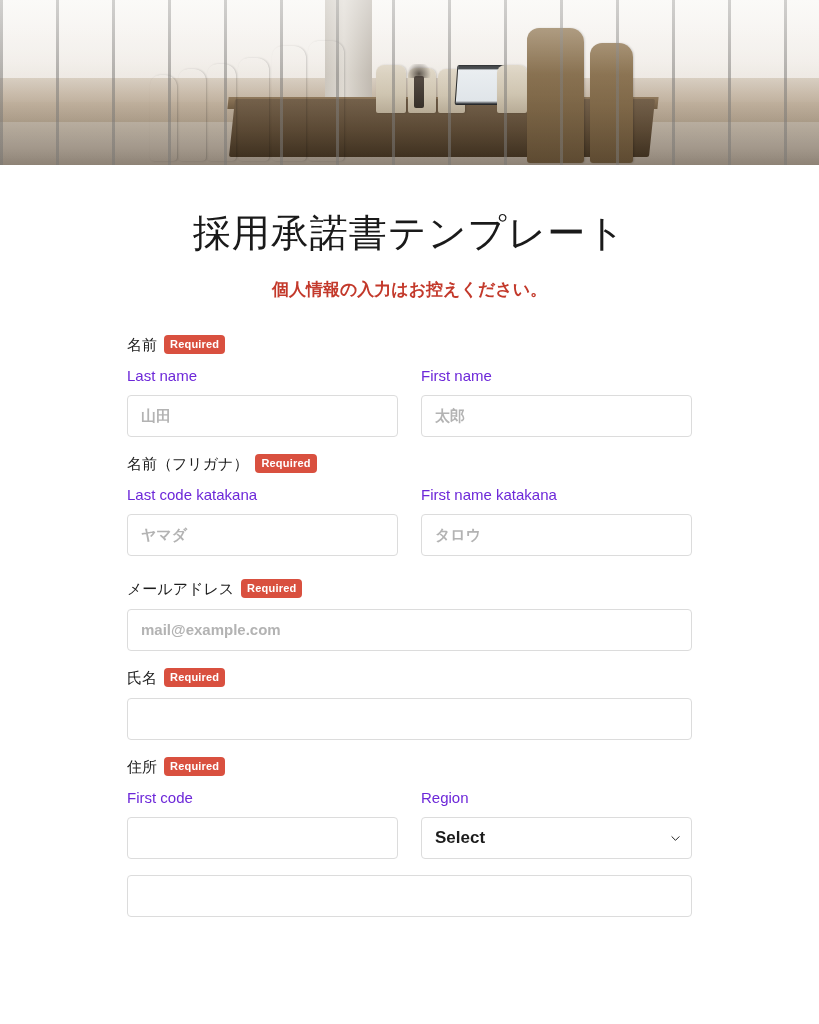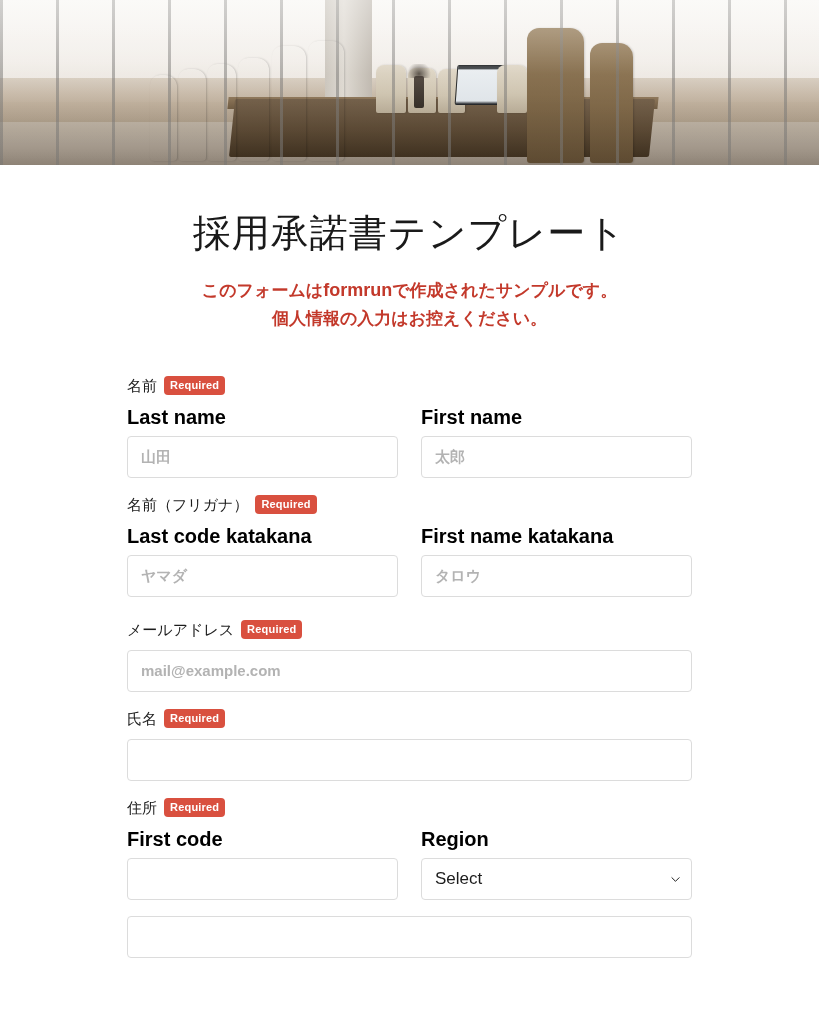--- a/index.html
+++ b/index.html
@@ -139,21 +139,21 @@
     color: #c3392b;
     font-weight: bold;
     font-size: 17px;
     line-height: 1.62;
     margin-top: 17px;
   }
   .form-subtitle .brand { font-size: 18px; }
 
   .form-body {
     width: 565px;
-    margin: 12px auto;
+    margin: 0 auto;
     padding-top: 30px;
   }
 
   .field-block { margin-bottom: 12px; }
 
   .field-label {
     font-size: 15px;
     color: #1c1c1c;
     line-height: 22px;
     display: flex;
@@ -173,44 +173,43 @@
     letter-spacing: 0.2px;
   }
 
   .row {
     display: flex;
     gap: 23px;
   }
   .col { flex: 1 1 0; min-width: 0; }
 
   .sub-label {
-    font-size: 20px;
-    color: #000000;
+    font-size: 15px;
+    color: #6d28d9;
     line-height: 22px;
     margin-bottom: 8px;
     display: block;
-    font-weight: bold;
   }
 
   .text-input {
     width: 100%;
     height: 42px;
     border: 1px solid #dcdcdc;
     border-radius: 4px;
     background: #ffffff;
     padding: 0 13px;
     font-size: 15px;
     color: #1c1c1c;
     font-family: "Liberation Sans", "DejaVu Sans", sans-serif;
     outline: none;
     font-weight: bold;
   }
   .text-input::placeholder { color: #b3b3b3; }
 
-  .select-wrap { position: relative; width: 100%; }
+  .select-wrap { position: relative; width: 100%; font-weight: bold; }
   .select-box {
     width: 100%;
     height: 42px;
     border: 1px solid #dcdcdc;
     border-radius: 4px;
     background: #ffffff;
     padding: 0 30px 0 13px;
     font-size: 17px;
     color: #1c1c1c;
     font-family: "Liberation Sans", "DejaVu Sans", sans-serif;
@@ -261,21 +260,20 @@
     <div class="chair big b2"></div>
     <div class="mullions"></div>
     <div class="hero-haze"></div>
   </div>
 
   <div class="content">
 
     <h1 class="form-title">採用承諾書テンプレート</h1>
 
     <div class="form-subtitle">
-      <div><span>このフォームは</span><span class="brand">formrun</span><span>で作成されたサンプルです。</span></div>
       <div>個人情報の入力はお控えください。</div>
     </div>
 
     <div class="form-body">
 
       <div class="field-block">
         <div class="field-label">
           <span>名前</span>
           <span class="required-badge">Required</span>
         </div>

